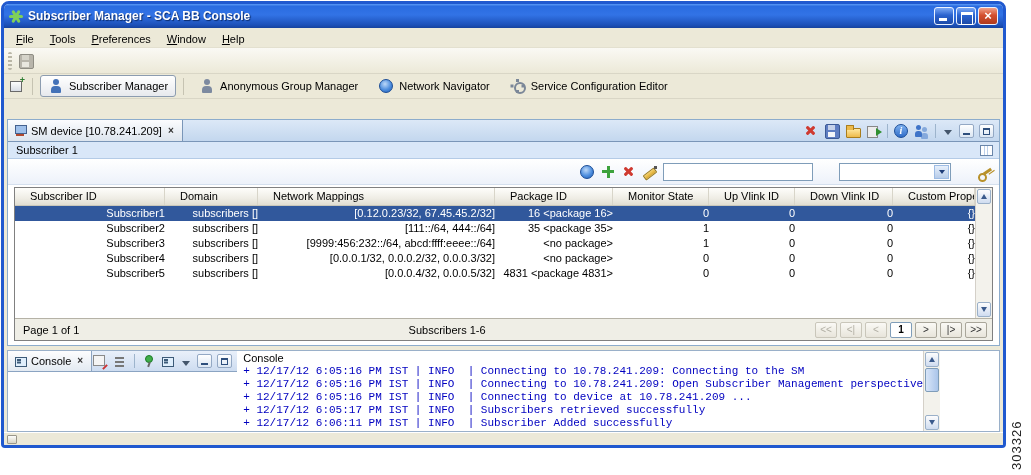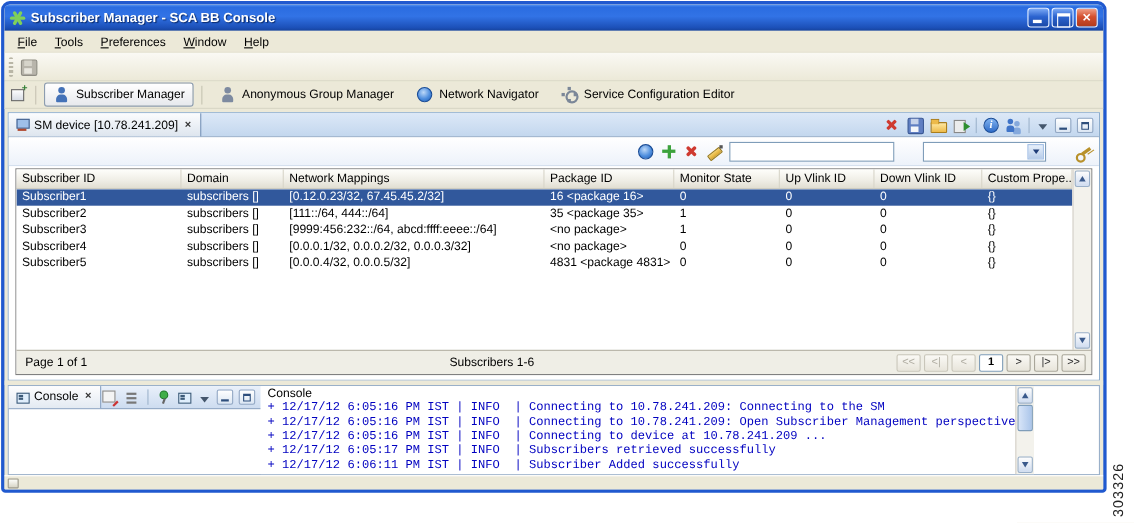--- a/index.html
+++ b/index.html
@@ -102,21 +102,21 @@
   .ic-clear::after { content:""; position:absolute; right:0px; bottom:1px; width:6px; height:2px; background:#c33; transform:rotate(-45deg); box-shadow:0 0 0 0 #c33; }
   .ic-scrolllock::before { content:""; position:absolute; left:2px; top:4px; width:9px; height:2px; background:#777; box-shadow:0 4px 0 #777,0 8px 0 #777; }
   .ic-pin::before { content:""; position:absolute; left:5px; top:2px; width:6px; height:6px; border-radius:50%; background:#3fae49; border:1px solid #1d7a28; }
   .ic-pin::after { content:""; position:absolute; left:8px; top:9px; width:2px; height:5px; background:#666; transform:rotate(20deg); }
 
   .part-btn { width:15px; height:14px; border:1px solid #93a8c4; background:linear-gradient(#fff,#dbe6f3); border-radius:2px; position:relative; flex:none; }
   .part-btn.min::before { content:""; position:absolute; left:3px; right:3px; bottom:2px; height:2px; background:#2d4e7c; }
   .part-btn.max::before { content:""; position:absolute; left:3px; right:3px; top:3px; bottom:2px; border:1px solid #2d4e7c; border-top-width:2px; }
 
   
-  .editor-stack { flex:1; margin:3px 3px 0 3px; border:1px solid #8caccc; background:#fff; display:flex; flex-direction:column; min-height:0; }
+  .editor-stack { flex:1; margin:20px 3px 0 3px; border:1px solid #8caccc; background:#fff; display:flex; flex-direction:column; min-height:0; }
   .editor-tabbar { height:22px; flex:none; display:flex; align-items:stretch; background:linear-gradient(#dce8f7,#c3d7ee); border-bottom:1px solid #7a96b8; }
   .etab { display:flex; align-items:center; gap:4px; padding:0 6px; font-size:11px; background:linear-gradient(#fbfcfe,#dde5ee); border-right:1px solid #7a96b8; }
   .tab-close { font:bold 10px/10px "Liberation Sans",sans-serif; color:#333; padding:1px 2px; }
   .tab-close::before { content:"×"; }
   .etab-actions { margin-left:auto; display:flex; align-items:center; gap:5px; padding-right:5px; }
   .asep { width:1px; height:14px; background:#9db4cc; }
 
   .editor-client { flex:1; display:flex; flex-direction:column; background:#fff; min-height:0; }
   .subscriber-bar { height:17px; flex:none; background:#d9e7f8; border-bottom:1px solid #b4cbe6; display:flex; align-items:center; padding:0 5px 0 8px; font-size:11px; }
   .subscriber-bar .sp { flex:1; }
@@ -126,23 +126,23 @@
   .combo .val { font-size:11px; line-height:16px; padding-left:3px; }
   .combo .drop { position:absolute; right:1px; top:1px; bottom:1px; width:15px; background:linear-gradient(#e7f0fb,#b7cce9); border:1px solid #9ebce4; display:flex; align-items:center; justify-content:center; }
   .combo .drop::before { content:""; border-left:3.5px solid transparent; border-right:3.5px solid transparent; border-top:4px solid #1e3c78; }
   .filter-gap { width:16px; }
 
   
   .table-panel { flex:1; margin:2px 6px 4px 6px; border:1px solid #808080; display:flex; flex-direction:column; min-height:0; background:#fff; }
   .panel-main { flex:1; display:flex; min-height:0; }
   .table-col { flex:1; display:flex; flex-direction:column; min-width:0; }
   .thead { height:18px; flex:none; display:flex; background:linear-gradient(#fefefb,#efede5 60%,#e1ded2); border-bottom:1px solid #c9c7bb; }
-  .th { font-size:11px; line-height:17px; padding-left:5px; border-right:1px solid #d8d5c9; white-space:nowrap; overflow:hidden; }
+  .th { font-size:11px; line-height:17px; padding-left:15px; border-right:1px solid #d8d5c9; white-space:nowrap; overflow:hidden; }
   .tbody { flex:1; overflow:hidden; background:#fff; }
-  .tr { display:flex; height:15px; }
+  .tr { display:flex; height:15px;text-align:right; }
   .td { font-size:11px; line-height:15px; padding-left:5px; white-space:nowrap; overflow:hidden; color:#000; }
   .tr.sel { background:var(--sel,#31589c); }
   .tr.sel .td { color:#fff; }
   .col-0{width:150px;flex:none;} .col-1{width:93px;flex:none;} .col-2{width:237px;flex:none;}
   .col-3{width:118px;flex:none;} .col-4{width:96px;flex:none;} .col-5{width:86px;flex:none;}
   .col-6{width:98px;flex:none;} .col-7{flex:1;min-width:0;}
 
   .vscroll { width:17px; flex:none; background:#f3f2ec; border-left:1px solid #d4d0c8; display:flex; flex-direction:column; }
   .sb-btn { height:15px; flex:none; background:linear-gradient(#fdfdfd,#cfdcf0); border:1px solid #9ab0c9; border-radius:2px; display:flex; align-items:center; justify-content:center; margin:1px; }
   .sb-arrow-up { width:0; height:0; border-left:3.5px solid transparent; border-right:3.5px solid transparent; border-bottom:5px solid #3a5a8c; }
@@ -249,20 +249,25 @@
           <span class="ic ic-info"></span>
           <span class="ic ic-people"></span>
           <span class="asep"></span>
           <span class="ic12 ic-menu-arrow"></span>
           <span class="part-btn min"></span>
           <span class="part-btn max"></span>
         </div>
       </div>
 
       <div class="editor-client">
+        <div class="subscriber-bar">
+          <span>Subscriber 1</span>
+          <span class="sp"></span>
+          <span class="ic ic-cols"></span>
+        </div>
 
         <div class="filter-toolbar">
           <span class="ic ic-globe"></span>
           <span class="ic ic-plus"></span>
           <span class="ic ic-x"></span>
           <span class="ic ic-pencil"></span>
           <input class="xp-input" value="" style="">
           <span class="filter-gap"></span>
           <div class="combo">
             <div class="val"></div>

